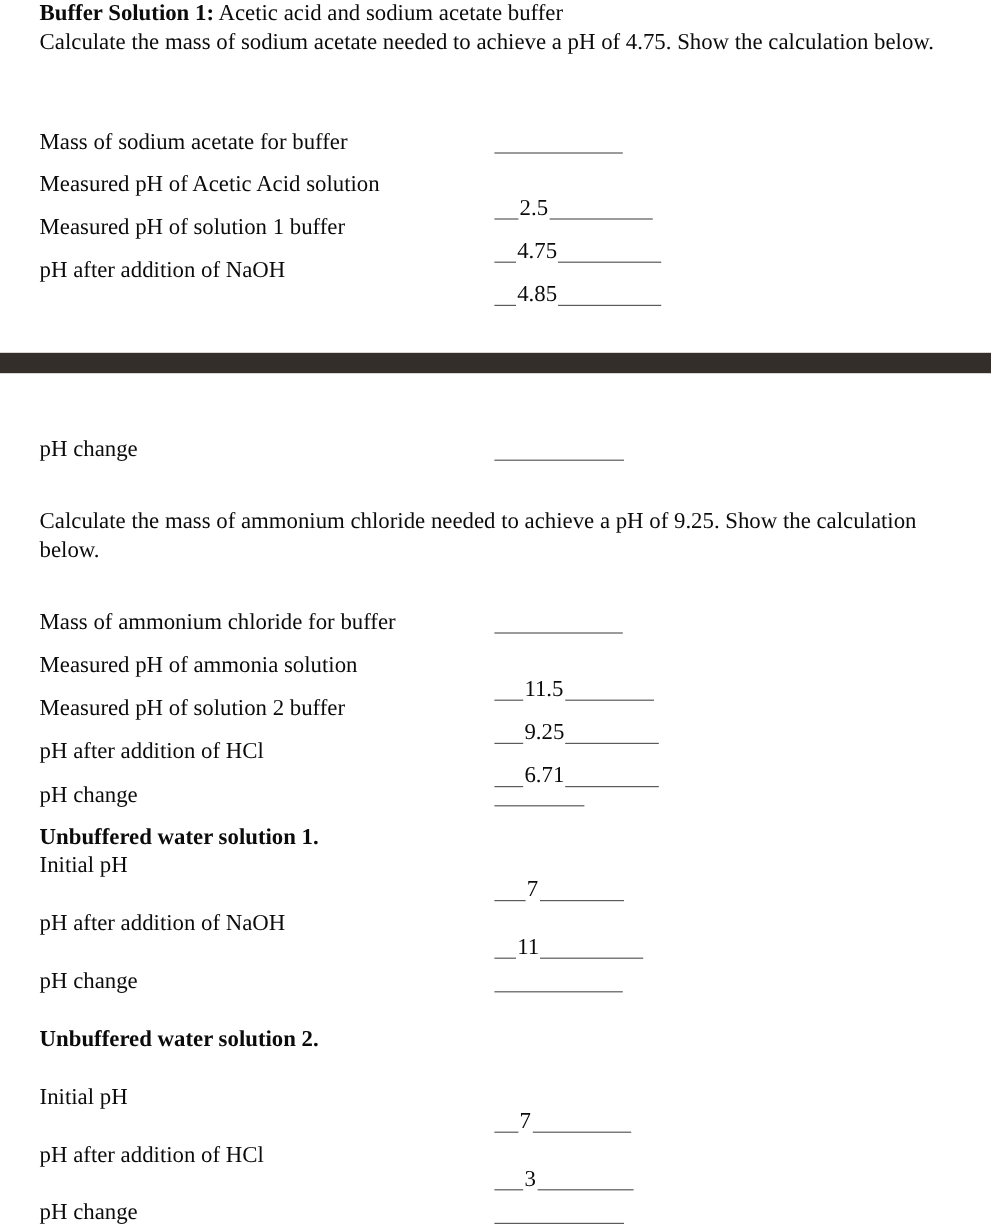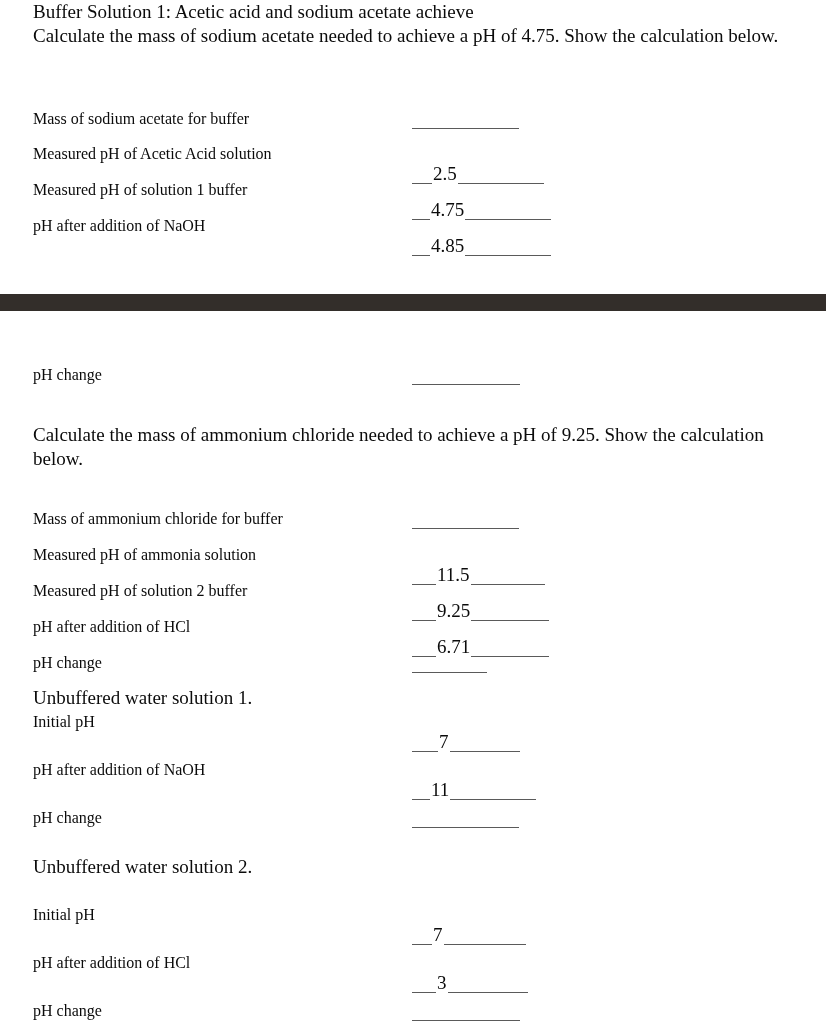--- a/index.html
+++ b/index.html
@@ -25,21 +25,21 @@
   
   .para {
     position: absolute;
     left: 33px;
     font-size: 19px;
     line-height: 23.5px;
     color: #0b0b0b;
   }
   .para-wide { width: 780px; }
 
-  .bold { font-weight: normal; }
+  .bold { font-weight: bold; }
 
   
   .separator {
     position: absolute;
     left: 0;
     width: 826px;
     height: 17px;
     background: #332e2a;
   }
 
@@ -47,21 +47,21 @@
   .row {
     position: absolute;
     left: 0;
     width: 826px;
     height: 26px;
   }
   .row-label {
     position: absolute;
     left: 33px;
     top: 0;
-    font-size: 16px;
+    font-size: 19px;
     line-height: 23px;
     white-space: nowrap;
     color: #0b0b0b;
   }
   .row-blank {
     position: absolute;
     top: 0;
     left: 412px;
     height: 23px;
     font-size: 19px;
@@ -97,21 +97,21 @@
   .tail-86  { width: 86px; }
   .tail-107 { width: 107px; }
   .tail-108 { width: 108px; }
 </style>
 </head>
 <body>
 
 <div class="page">
 
   <div class="para para-wide" style="top:0px;">
-    <span class="bold">Buffer Solution 1:</span><span>  Acetic acid and sodium acetate achieve</span>
+    <span class="bold">Buffer Solution 1:</span><span>  Acetic acid and sodium acetate buffer</span>
   </div>
 
   <div class="para para-wide" style="top:24px;">Calculate the mass of sodium acetate needed to achieve a pH of 4.75.  Show the calculation below.</div>
 
   <div class="row" style="top:107px;">
     <span class="row-label">Mass of sodium acetate for buffer</span>
     <span class="row-blank">
       <span class="rule tail-107"></span>
     </span>
   </div>

